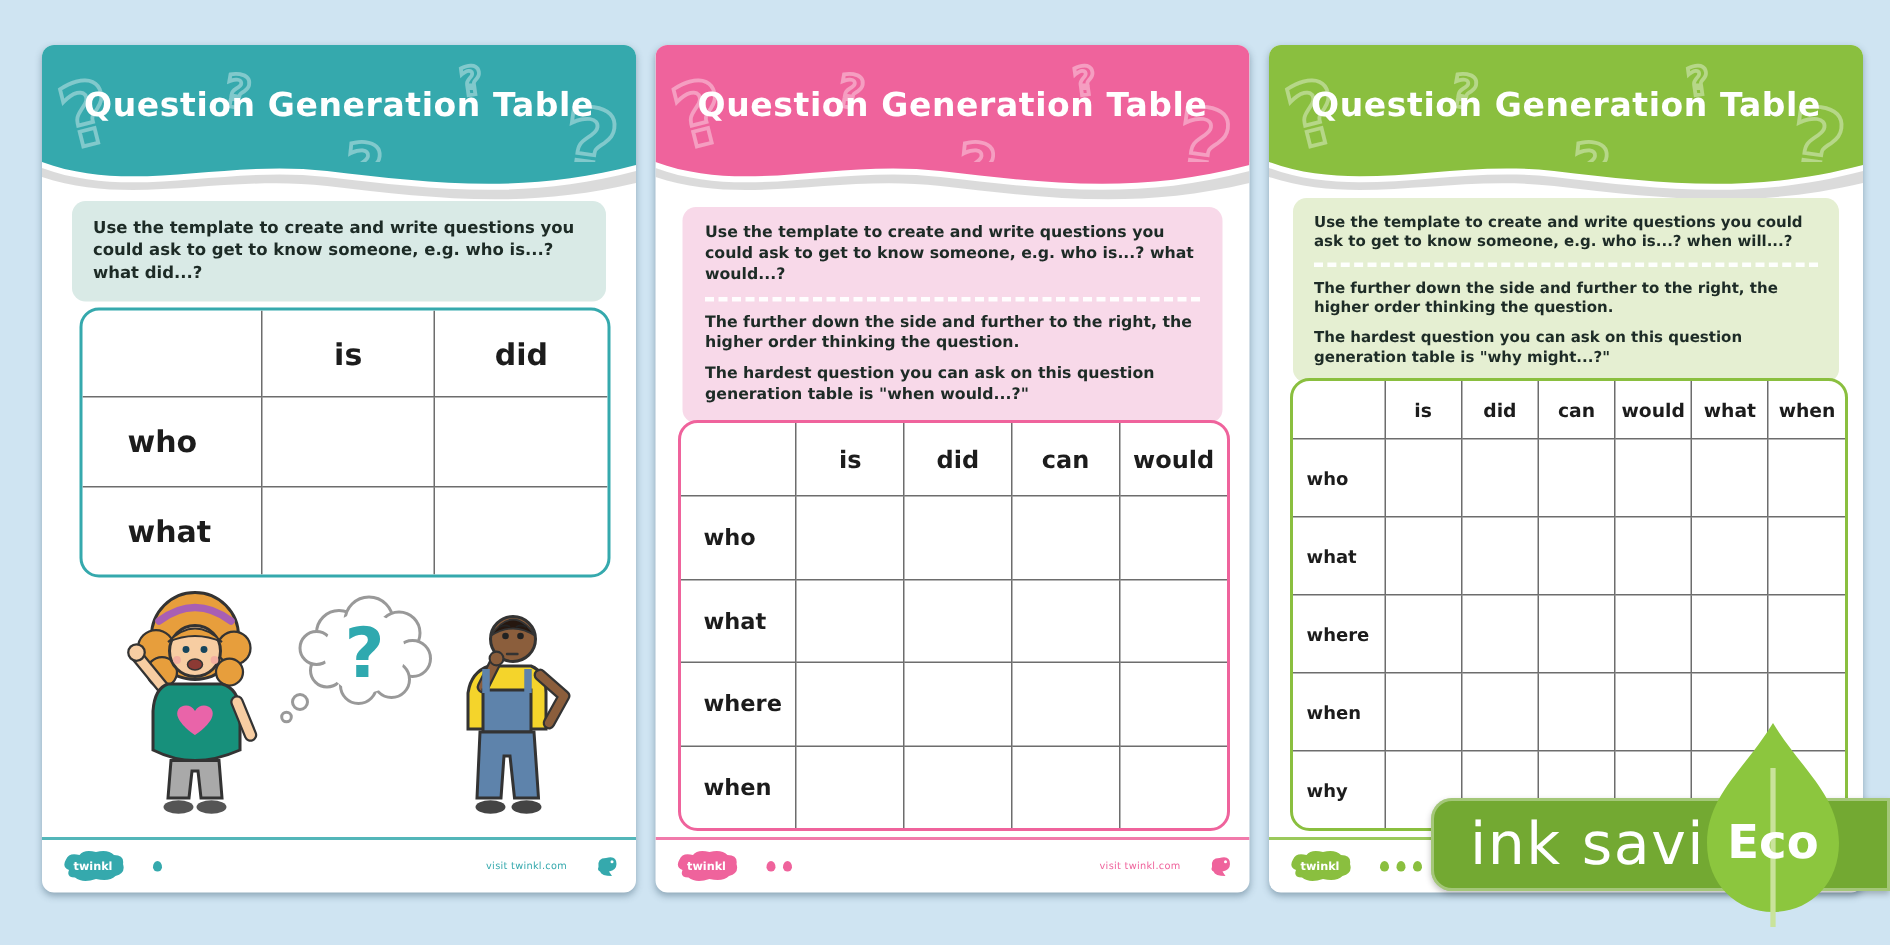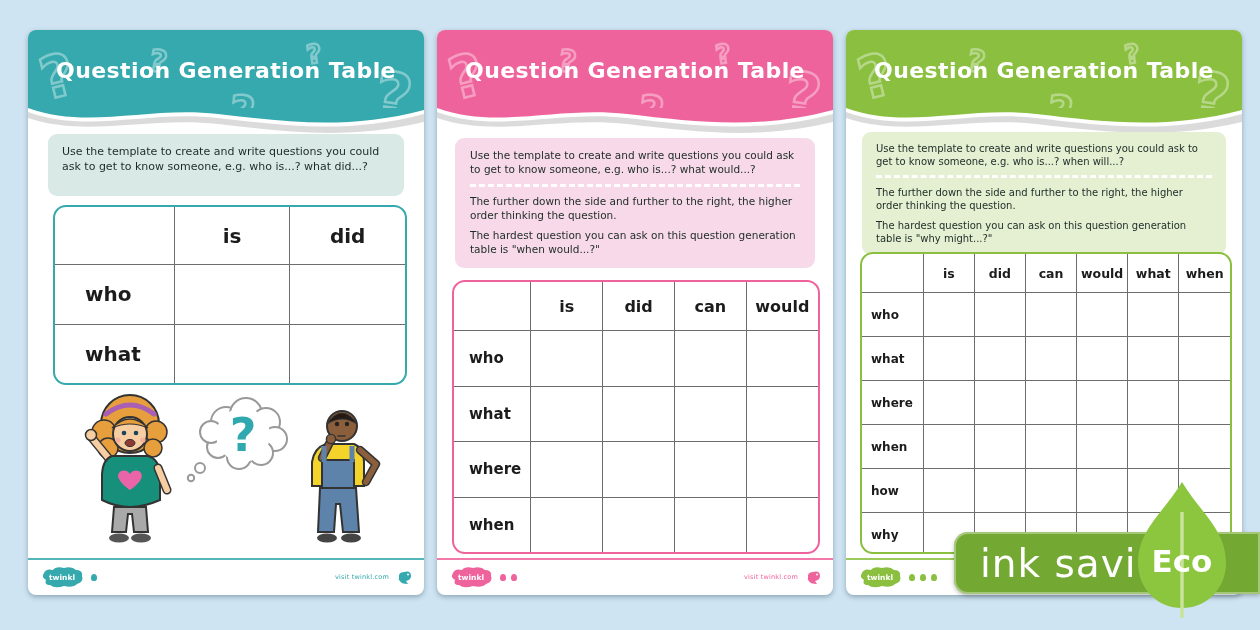--- a/index.html
+++ b/index.html
@@ -15,21 +15,21 @@
   .hdr{position:absolute;top:0;left:0;right:0;height:78px;background:var(--header);}
   .hdr-decor{position:absolute;top:0;left:0;width:100%;height:100px;pointer-events:none;}
   .hdr-decor text{fill:none;stroke:rgba(255,255,255,.38);stroke-width:2.5px;
                   font-family:"DejaVu Sans",sans-serif;font-weight:700;}
   .wave{position:absolute;top:78px;left:0;width:100%;height:26px;color:var(--header);display:block;}
   .title{position:absolute;top:28px;left:0;right:0;text-align:center;color:#fff;
          font-size:22px;font-weight:700;letter-spacing:.4px;z-index:3;}
 
   
   .ibox{position:absolute;background:var(--tint);border-radius:9px;color:#1d2b26;
-        font-weight:400;}
+        font-weight:700;}
   .ibox p{margin:0 0 7px 0;}
   .ibox p:last-child{margin-bottom:0;}
   .dashsep{border:none;border-top:3px dashed rgba(255,255,255,.95);margin:7px 0 8px 0;}
   .page1 .ibox{top:104px;left:20px;width:328px;min-height:40px;padding:11px 14px;font-size:11px;line-height:1.35;}
   .page2 .ibox{top:108px;left:18px;width:330px;padding:11px 15px;font-size:10.5px;line-height:1.32;}
   .page3 .ibox{top:102px;left:16px;width:336px;padding:10px 14px;font-size:10px;line-height:1.3;}
 
   
   .twrap{position:absolute;background:#fff;border:2.5px solid var(--header);border-radius:13px;overflow:hidden;}
   .twrap table{width:100%;height:100%;border-collapse:collapse;table-layout:fixed;}
@@ -58,21 +58,21 @@
   .page3 .twrap td.rl{padding-left:9px;}
   .page3 .twrap th:first-child{width:16.5%;}
 
   
   .illus{position:absolute;top:352px;left:18px;width:360px;height:172px;}
 
   
   .fdiv{position:absolute;top:528px;left:0;right:0;height:2px;background:var(--header);opacity:.85;}
   .frow{position:absolute;top:534px;left:12px;right:10px;height:26px;display:flex;
         align-items:center;justify-content:space-between;}
-  .fleft,.fright{display:flex;align-items:center;gap:7px;}
+  .fleft,.fright{display:flex;align-items:center;gap:18px;}
   .blob{position:relative;width:44px;height:22px;color:var(--header);}
   .blob svg{position:absolute;inset:0;}
   .blob span{position:absolute;inset:0;display:flex;align-items:center;justify-content:center;
              color:#fff;font-size:7.5px;font-weight:700;}
   .dot{width:6px;height:7px;border-radius:50% 50% 50% 50%/60% 60% 40% 40%;background:var(--header);}
   .flink{font-size:6.5px;font-weight:400;color:var(--header);letter-spacing:.2px;}
   .bird{color:var(--header);}
 
   
   .eco-badge{position:absolute;top:532px;right:0;width:306px;height:62px;background:#73A932;
@@ -375,29 +375,20 @@
             <tr>
               <td class="rl">when</td>
               <td></td>
               <td></td>
               <td></td>
               <td></td>
               <td></td>
               <td></td>
             </tr>
             <tr>
-              <td class="rl">how</td>
-              <td></td>
-              <td></td>
-              <td></td>
-              <td></td>
-              <td></td>
-              <td></td>
-            </tr>
-            <tr>
               <td class="rl">why</td>
               <td></td>
               <td></td>
               <td></td>
               <td></td>
               <td></td>
               <td></td>
             </tr>
           </tbody>
         </table>

